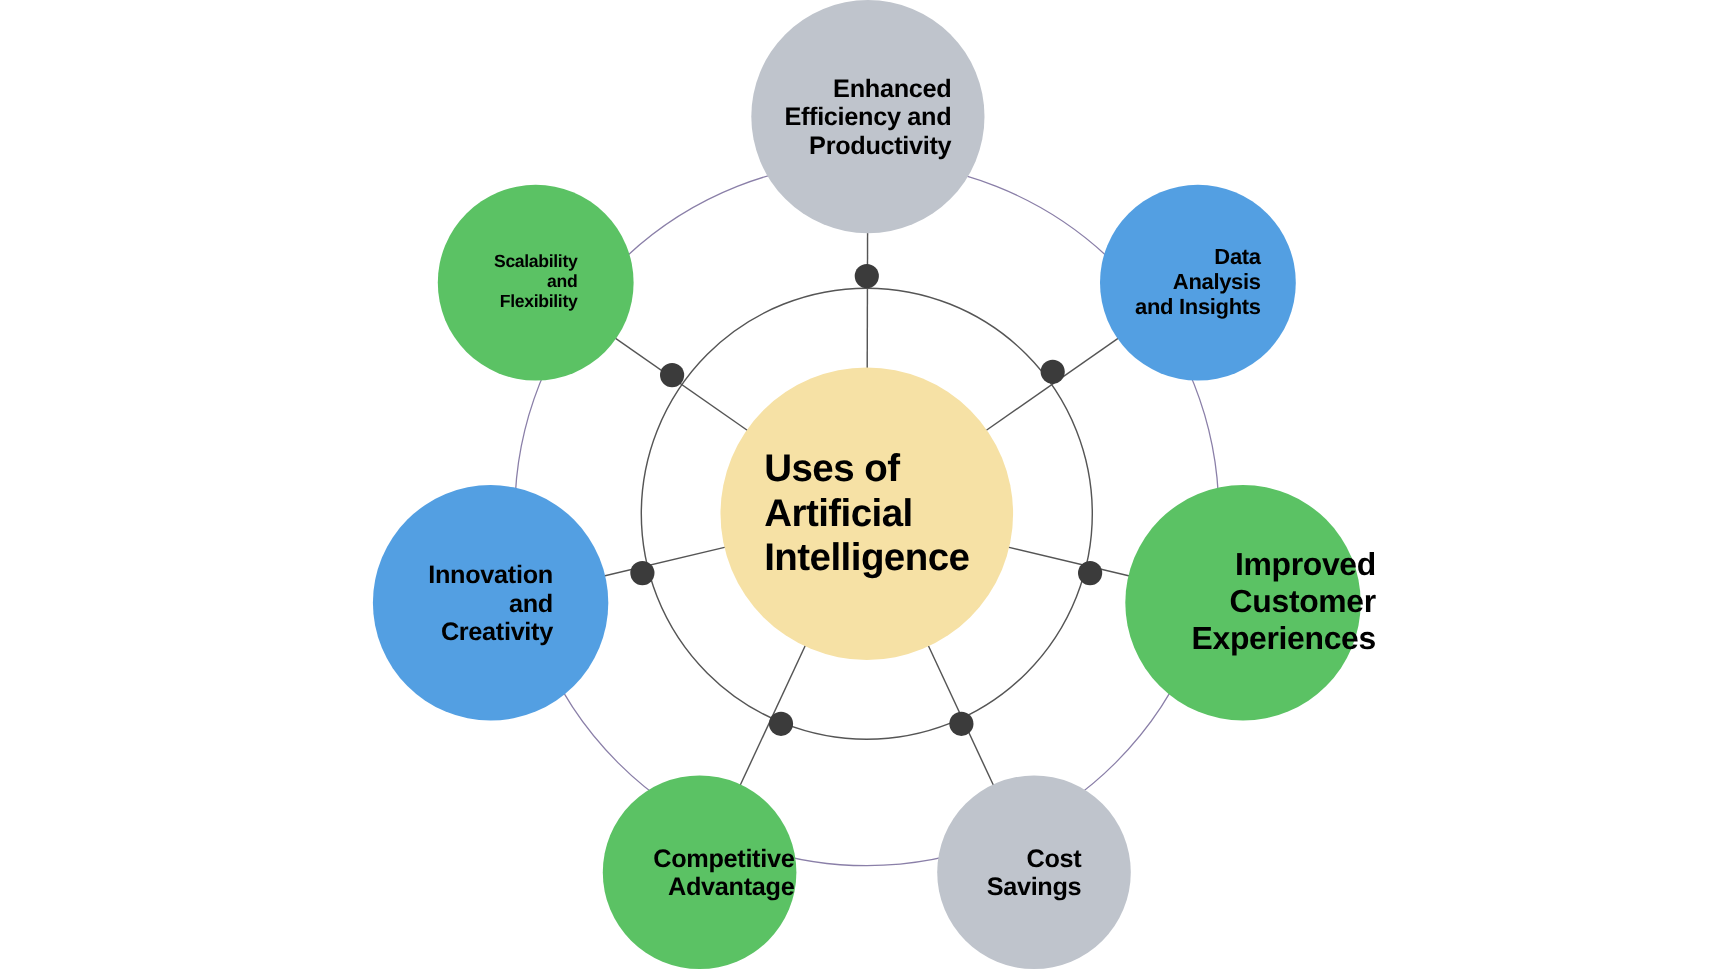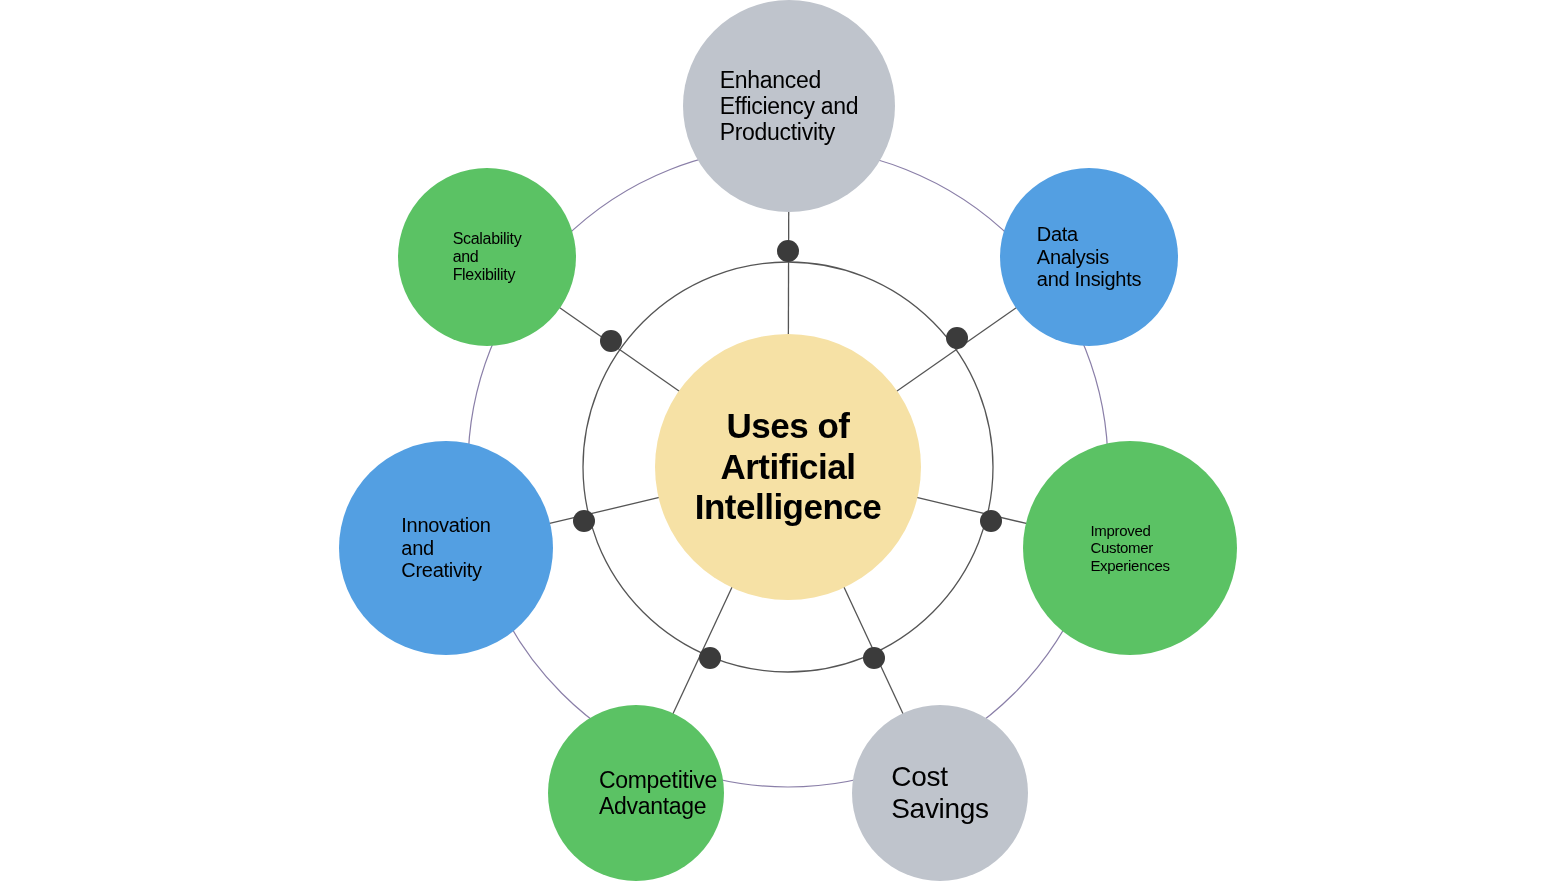--- a/index.html
+++ b/index.html
@@ -3,32 +3,32 @@
 <meta charset="utf-8">
 <style>
   html,body{margin:0;padding:0;background:#ffffff;}
   body{width:1568px;height:882px;overflow:hidden;
        font-family:"Liberation Sans",sans-serif;}
   #stage{position:relative;width:1568px;height:882px;background:#fff;}
   svg.layer{position:absolute;left:0;top:0;width:1568px;height:882px;}
   .node-label{
     position:absolute;
     display:flex;align-items:center;justify-content:center;
-    text-align:left;
-    font-weight:400;
+    text-align:right;
+    font-weight:700;
     color:#000000;
     letter-spacing:-0.3px;
     line-height:1.14;
     pointer-events:none;
     white-space:pre-line;
   }
   .center-label{
     position:absolute;
     display:flex;align-items:center;justify-content:center;
-    text-align:center;
+    text-align:left;
     font-weight:700;
     color:#000000;
     line-height:1.16;
     letter-spacing:-0.5px;
     white-space:pre-line;
   }
 </style>
 </head>
 <body>
 
@@ -76,28 +76,28 @@
   <div id="labels-layer">
       <div class="center-label" style="left: 655px; top: 334px; width: 266px; height: 266px; font-size: 35px;">Uses of
 Artificial
 Intelligence</div>
       <div class="node-label" style="left: 683px; top: 0px; width: 212px; height: 212px; font-size: 23px;">Enhanced
 Efficiency and
 Productivity</div>
       <div class="node-label" style="left: 1000px; top: 168px; width: 178px; height: 178px; font-size: 20px;">Data
 Analysis
 and Insights</div>
-      <div class="node-label" style="left: 1023px; top: 441px; width: 214px; height: 214px; font-size: 15px;">Improved
+      <div class="node-label" style="left: 1060px; top: 441px; width: 214px; height: 214px; font-size: 29px;">Improved
 Customer
 Experiences</div>
-      <div class="node-label" style="left: 852px; top: 705px; width: 176px; height: 176px; font-size: 28px;">Cost
+      <div class="node-label" style="left: 852px; top: 705px; width: 176px; height: 176px; font-size: 23px;">Cost
 Savings</div>
       <div class="node-label" style="left: 570px; top: 705px; width: 176px; height: 176px; font-size: 23px;">Competitive
 Advantage</div>
-      <div class="node-label" style="left: 339px; top: 441px; width: 214px; height: 214px; font-size: 20px;">Innovation
+      <div class="node-label" style="left: 339px; top: 441px; width: 214px; height: 214px; font-size: 23px;">Innovation
 and
 Creativity</div>
       <div class="node-label" style="left: 398px; top: 168px; width: 178px; height: 178px; font-size: 16px;">Scalability
 and
 Flexibility</div>
     </div>
 
 </div>
 
 </body></html>

